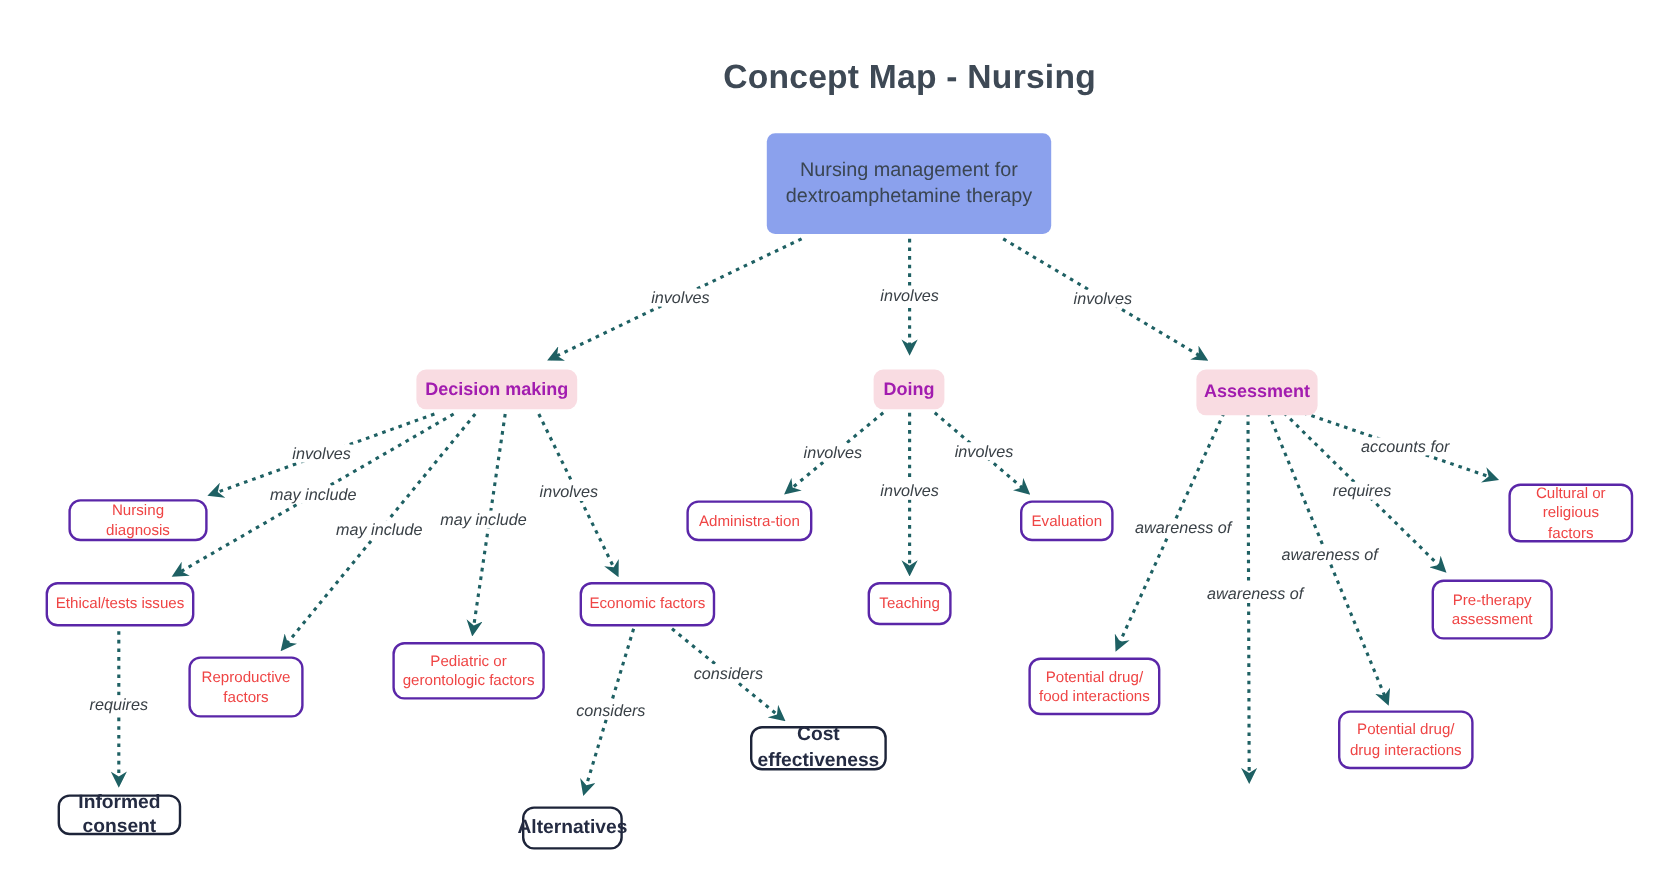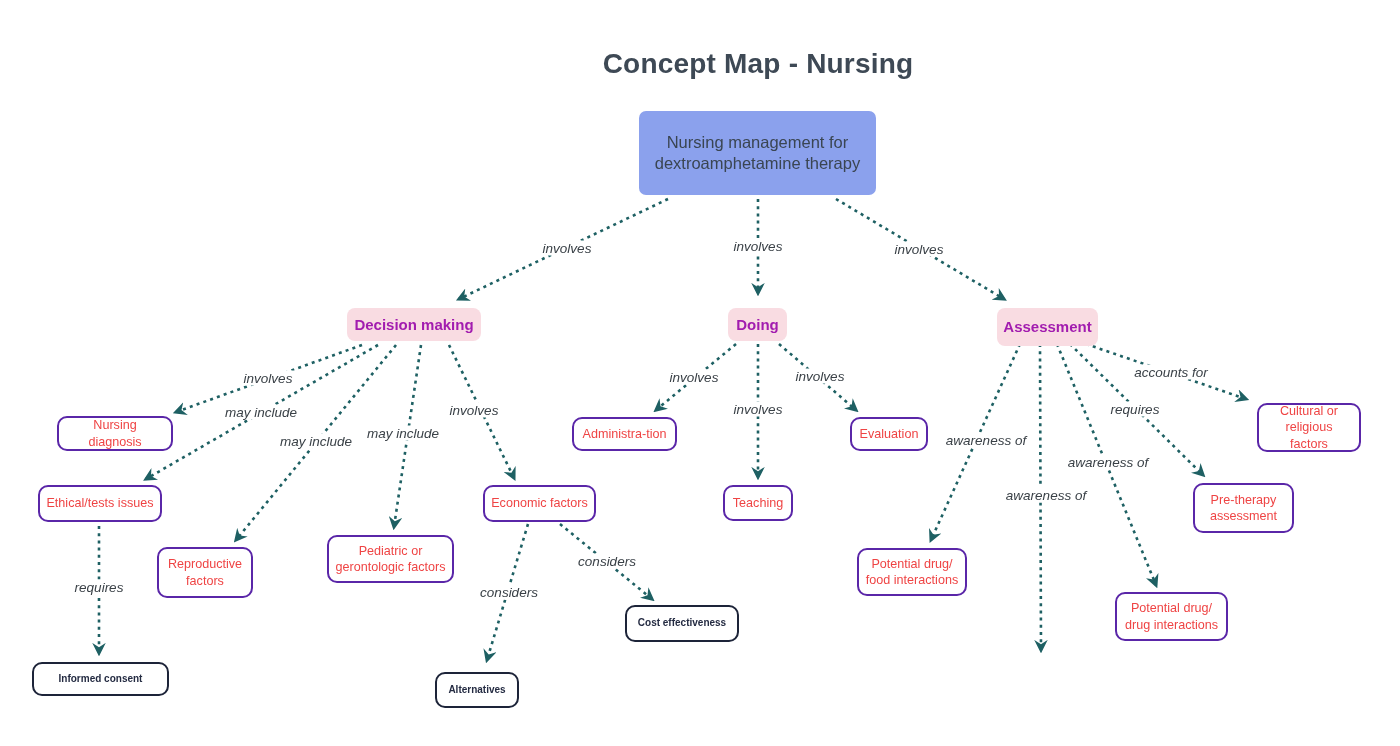--- a/index.html
+++ b/index.html
@@ -26,21 +26,21 @@
   }
   .node.branch{
     background:#f9dce2;color:#a21caf;font-weight:700;font-size:15px;
   }
   .node.topic{
     background:#ffffff;border:2.5px solid #5a26a8;color:#ef4444;
     font-weight:400;font-size:12.6px;border-radius:10px;
   }
   .node.leaf{
     background:#ffffff;border:2.5px solid #1d2439;color:#242b42;
-    font-weight:600;font-size:10px;border-radius:10px;
+    font-weight:600;font-size:16px;border-radius:10px;
   }
   .edge-label{
     position:absolute;transform:translate(-50%,-50%);
     font-style:italic;font-size:13.5px;color:#3a4147;background:#ffffff;
     padding:0 3px;white-space:nowrap;
   }
 </style>
 </head>
 <body>
 
@@ -111,17 +111,17 @@
   <div class="node topic" style="left:327px;top:535px;width:127px;height:48px">Pediatric or gerontologic factors</div>
   <div class="node topic" style="left:483px;top:485px;width:113px;height:37px">Economic factors</div>
   <div class="node topic" style="left:572px;top:417px;width:105px;height:34px">Administra-tion</div>
   <div class="node topic" style="left:723px;top:485px;width:70px;height:36px">Teaching</div>
   <div class="node topic" style="left:850px;top:417px;width:78px;height:34px">Evaluation</div>
   <div class="node topic" style="left:1257px;top:403px;width:104px;height:49px">Cultural or religious factors</div>
   <div class="node topic" style="left:1193px;top:483px;width:101px;height:50px">Pre-therapy assessment</div>
   <div class="node topic" style="left:857px;top:548px;width:110px;height:48px">Potential drug/ food interactions</div>
   <div class="node topic" style="left:1115px;top:592px;width:113px;height:49px">Potential drug/ drug interactions</div>
 
-  <div class="node leaf" style="left:32px;top:662px;width:137px;height:34px">Informed consent</div>
+  <div class="node leaf" style="left:48px;top:662px;width:103px;height:34px">Informed consent</div>
   <div class="node leaf" style="left:435px;top:672px;width:84px;height:36px">Alternatives</div>
   <div class="node leaf" style="left:625px;top:605px;width:114px;height:37px">Cost effectiveness</div>
 
 </div>
 
 </body></html>

